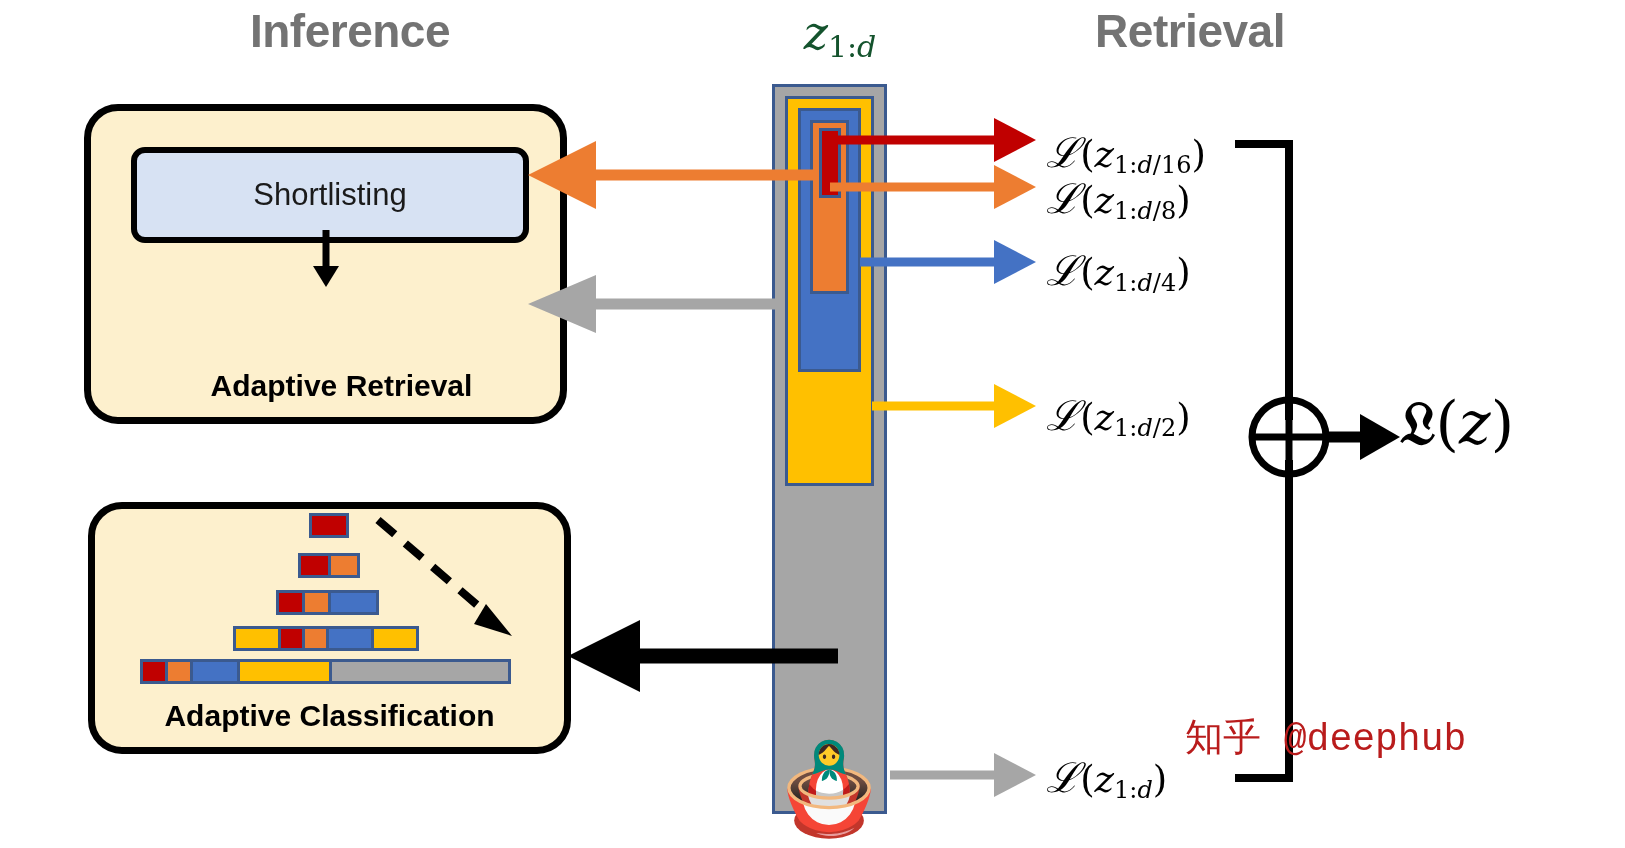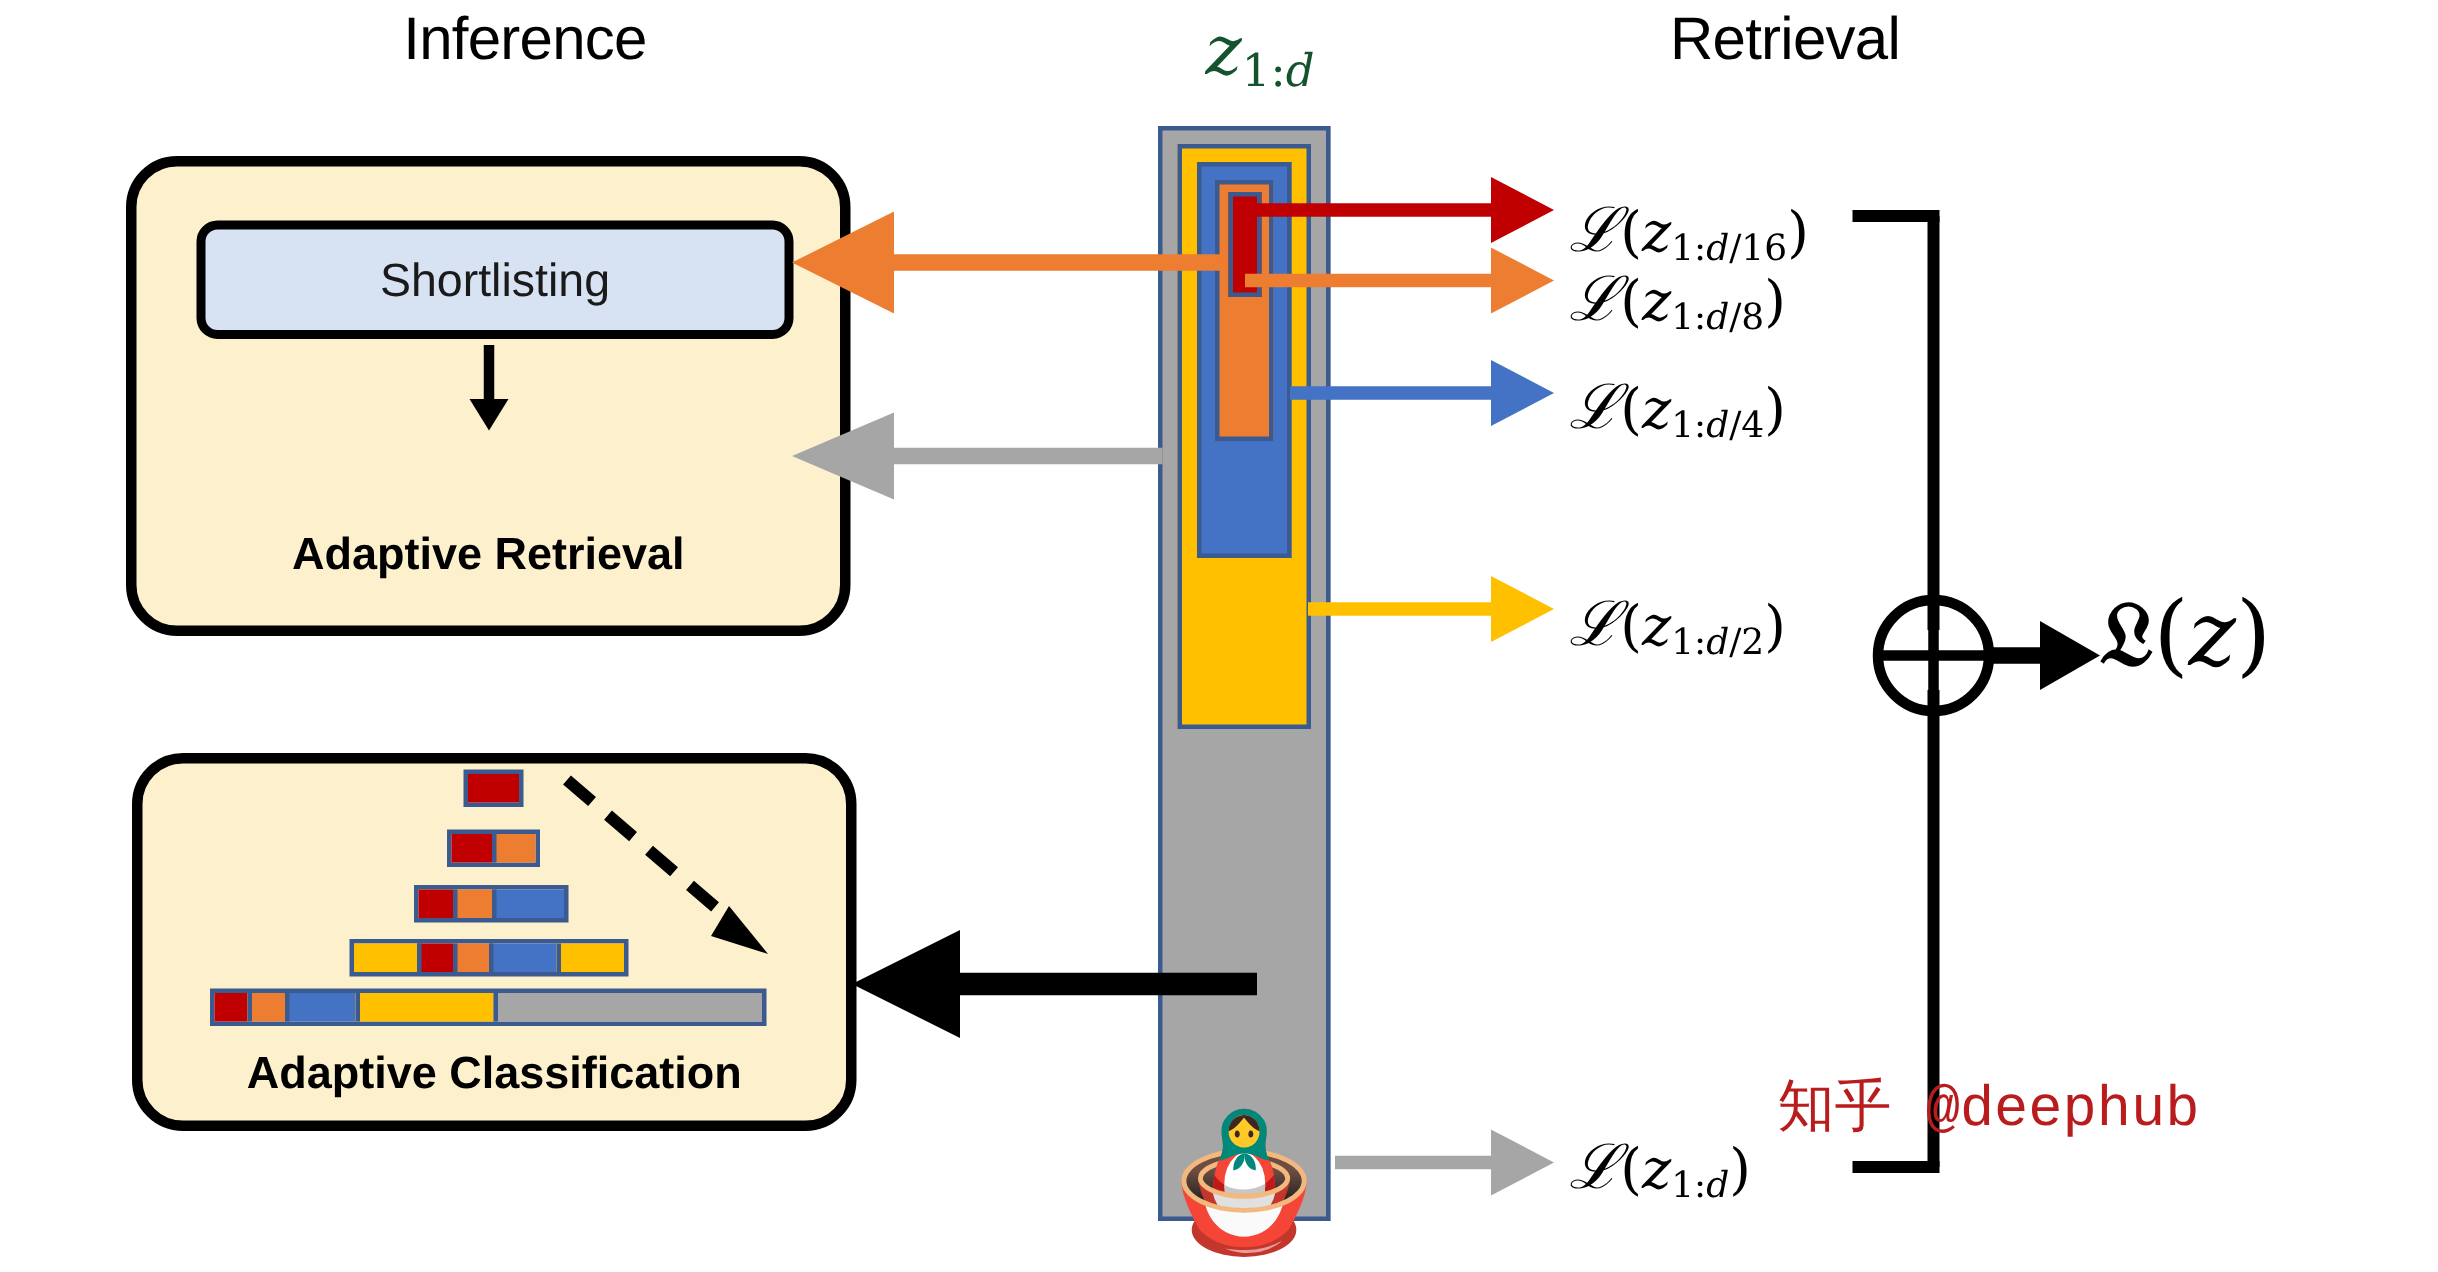--- a/index.html
+++ b/index.html
@@ -3,21 +3,21 @@
 <meta charset="utf-8">
 <style>
   html,body{margin:0;padding:0;background:#ffffff;}
   body{width:1625px;height:848px;position:relative;overflow:hidden;
        font-family:"Liberation Sans", sans-serif;}
 
   .abs{position:absolute;}
 
   
   .heading{
-    font-weight:normal;font-size:40px;color:#000000;letter-spacing:-0.5px;
+    font-weight:bold;font-size:46px;color:#737373;letter-spacing:-0.5px;
     text-align:center;white-space:nowrap;
   }
   #inference-heading{left:150px;top:4px;width:400px;}
   #training-heading{left:1040px;top:4px;width:300px;}
 
   
   #z-label{
     left:760px;top:6px;width:160px;text-align:center;
     font-family:"DejaVu Serif", serif;font-style:italic;font-size:46px;color:#14532d;
   }
@@ -29,28 +29,28 @@
     background:#fdf0cd;border:7px solid #000;border-radius:34px;box-sizing:border-box;
   }
   #adaptive-retrieval-panel{left:84px;top:104px;width:483px;height:320px;}
   #adaptive-classification-panel{left:88px;top:502px;width:483px;height:252px;}
 
   .inner-box{
     position:absolute;box-sizing:border-box;border:6px solid #000;border-radius:14px;
     display:flex;align-items:center;justify-content:center;
     font-size:31px;color:#1a1a1a;
   }
-  #shortlisting-box{left:40px;top:36px;width:398px;height:79px;background:#d7e2f3;}
+  #shortlisting-box{left:40px;top:36px;width:398px;height:96px;background:#d7e2f3;}
   #reranking-box{left:40px;top:169px;width:398px;height:79px;background:#9cc98a;}
 
   .panel-caption{
     position:absolute;left:0;width:100%;text-align:center;
     font-weight:bold;font-size:30px;color:#000;
   }
-  #adaptive-retrieval-caption{top:242px;}
+  #adaptive-retrieval-caption{top:258px;padding-left:16px;}
   #adaptive-classification-caption{top:190px;}
 
   
   #shortlist-to-rerank-arrow{left:50%;top:119px;transform:translateX(-50%);}
 
   
   #embedding-column{left:772px;top:84px;width:115px;height:730px;}
   .nest{
     position:absolute;box-sizing:border-box;border:3px solid #3b5a8f;
   }

